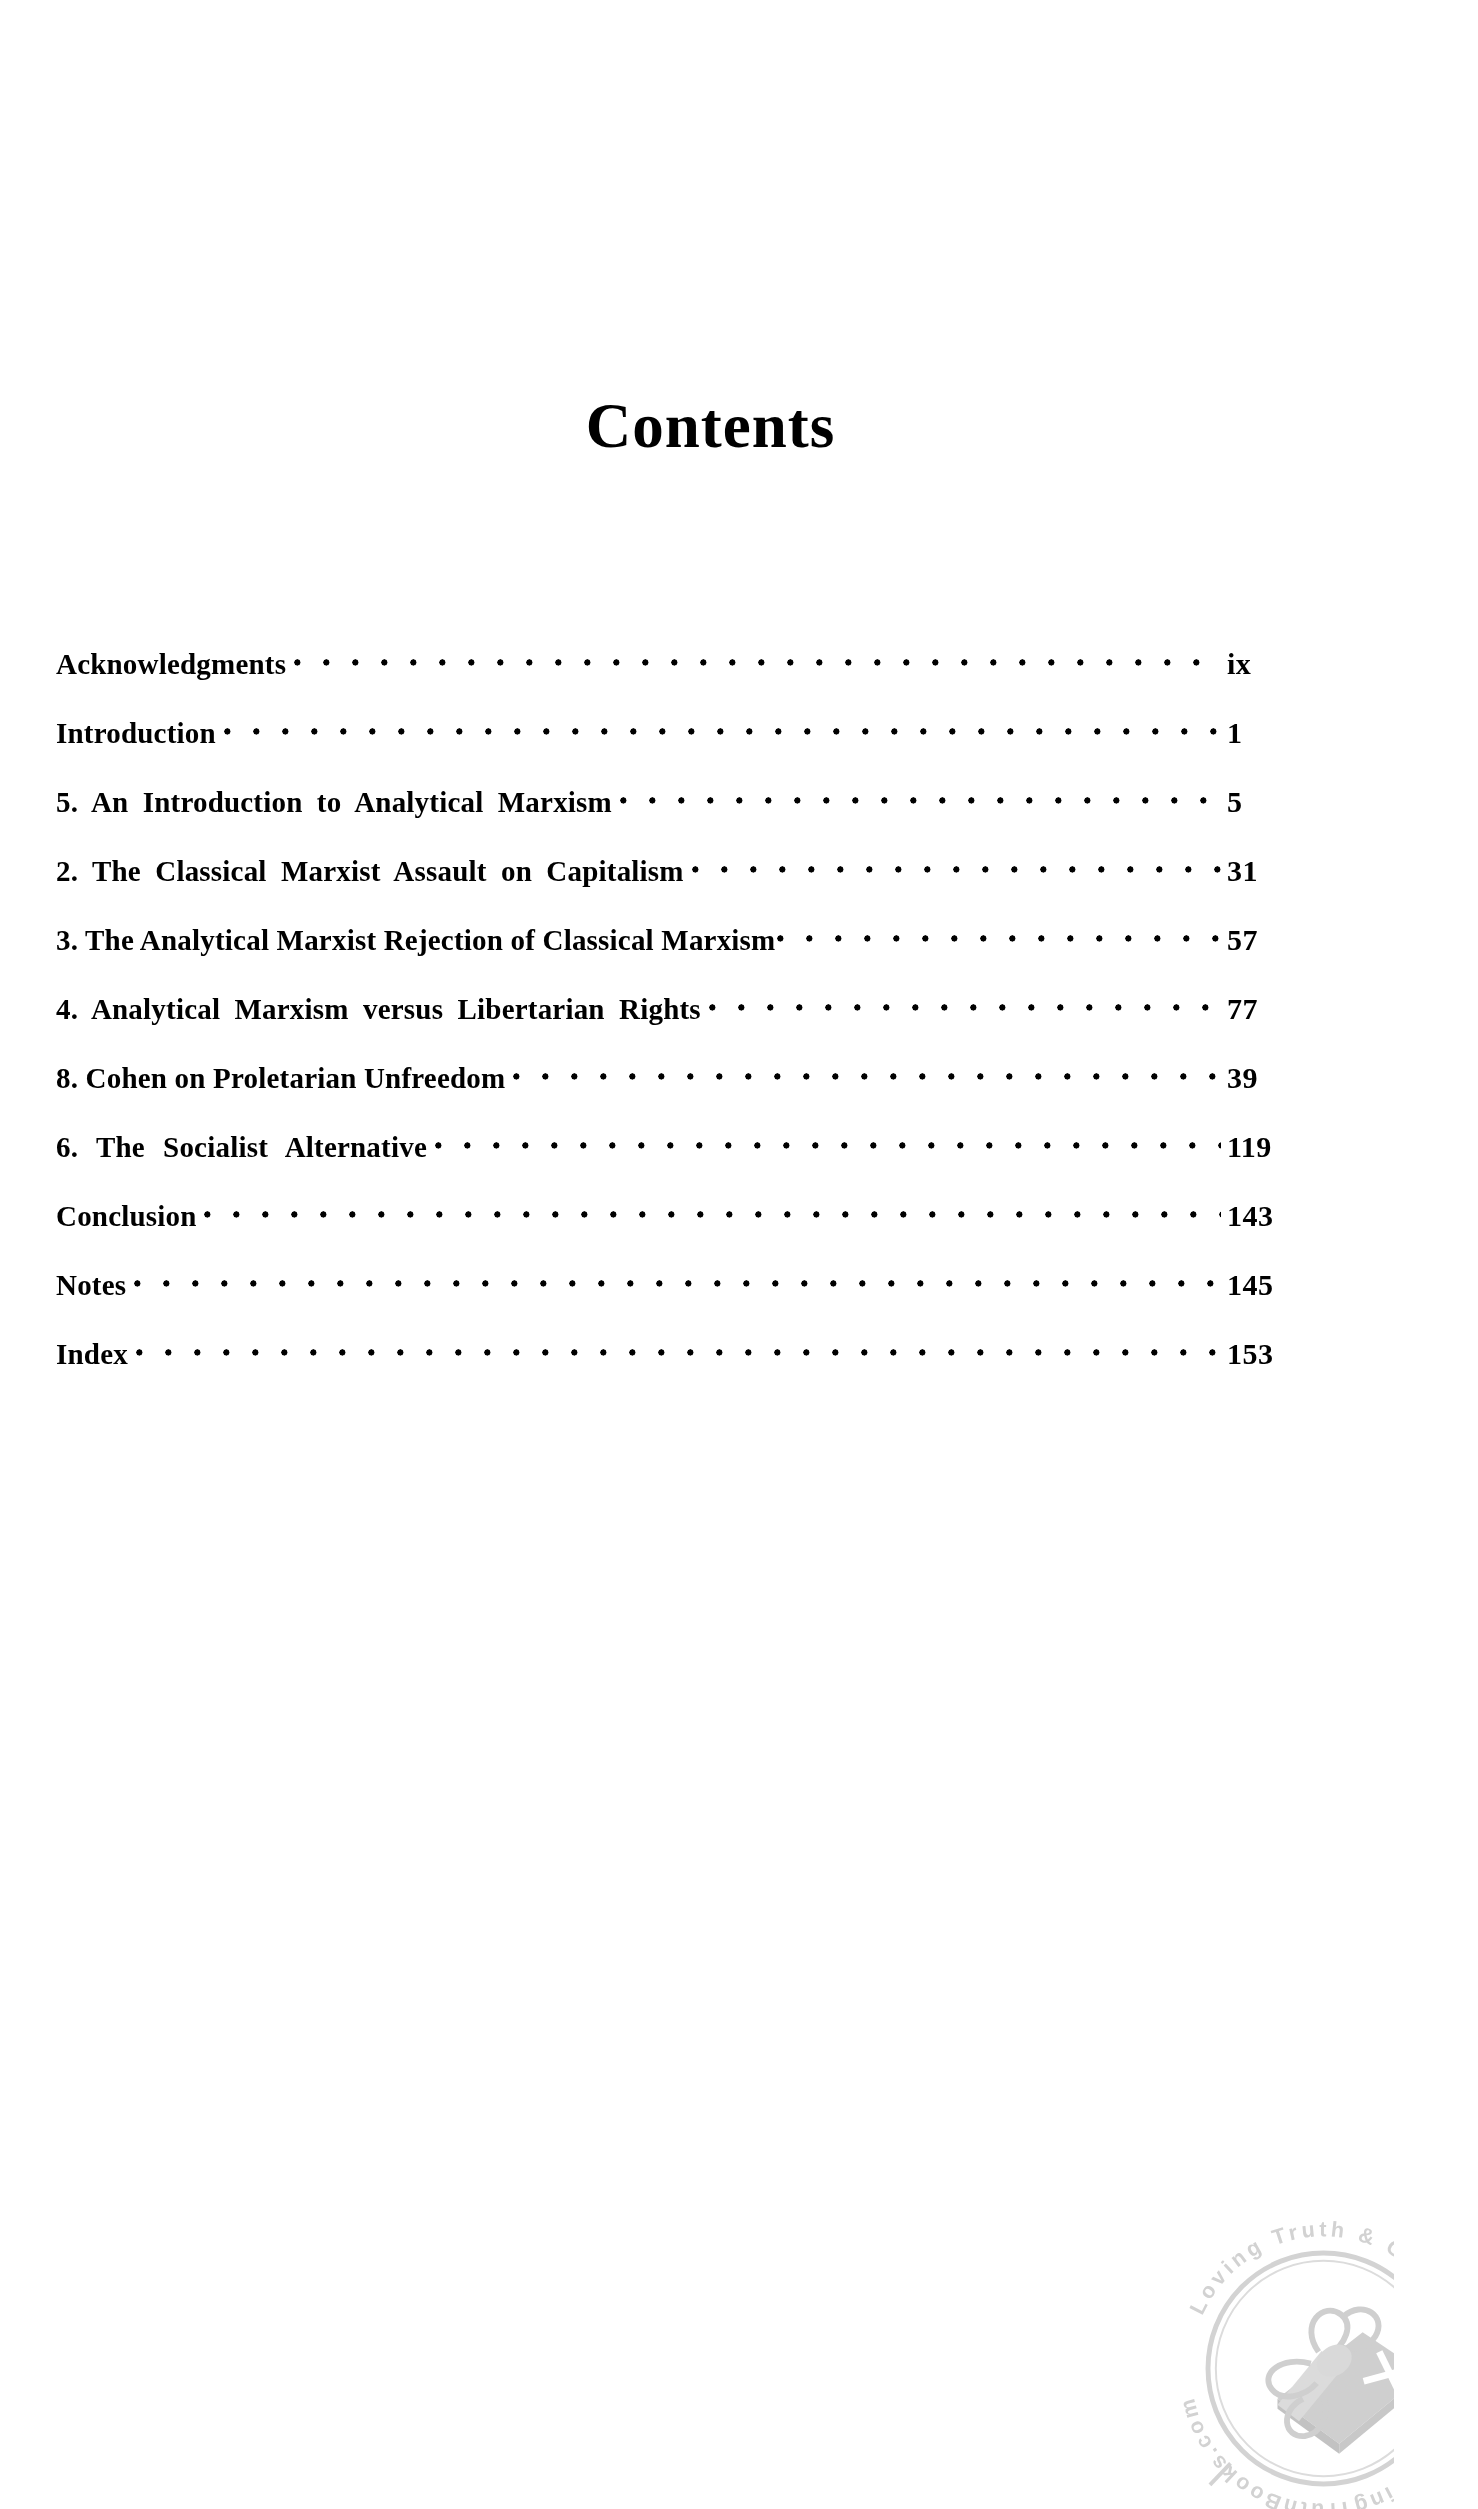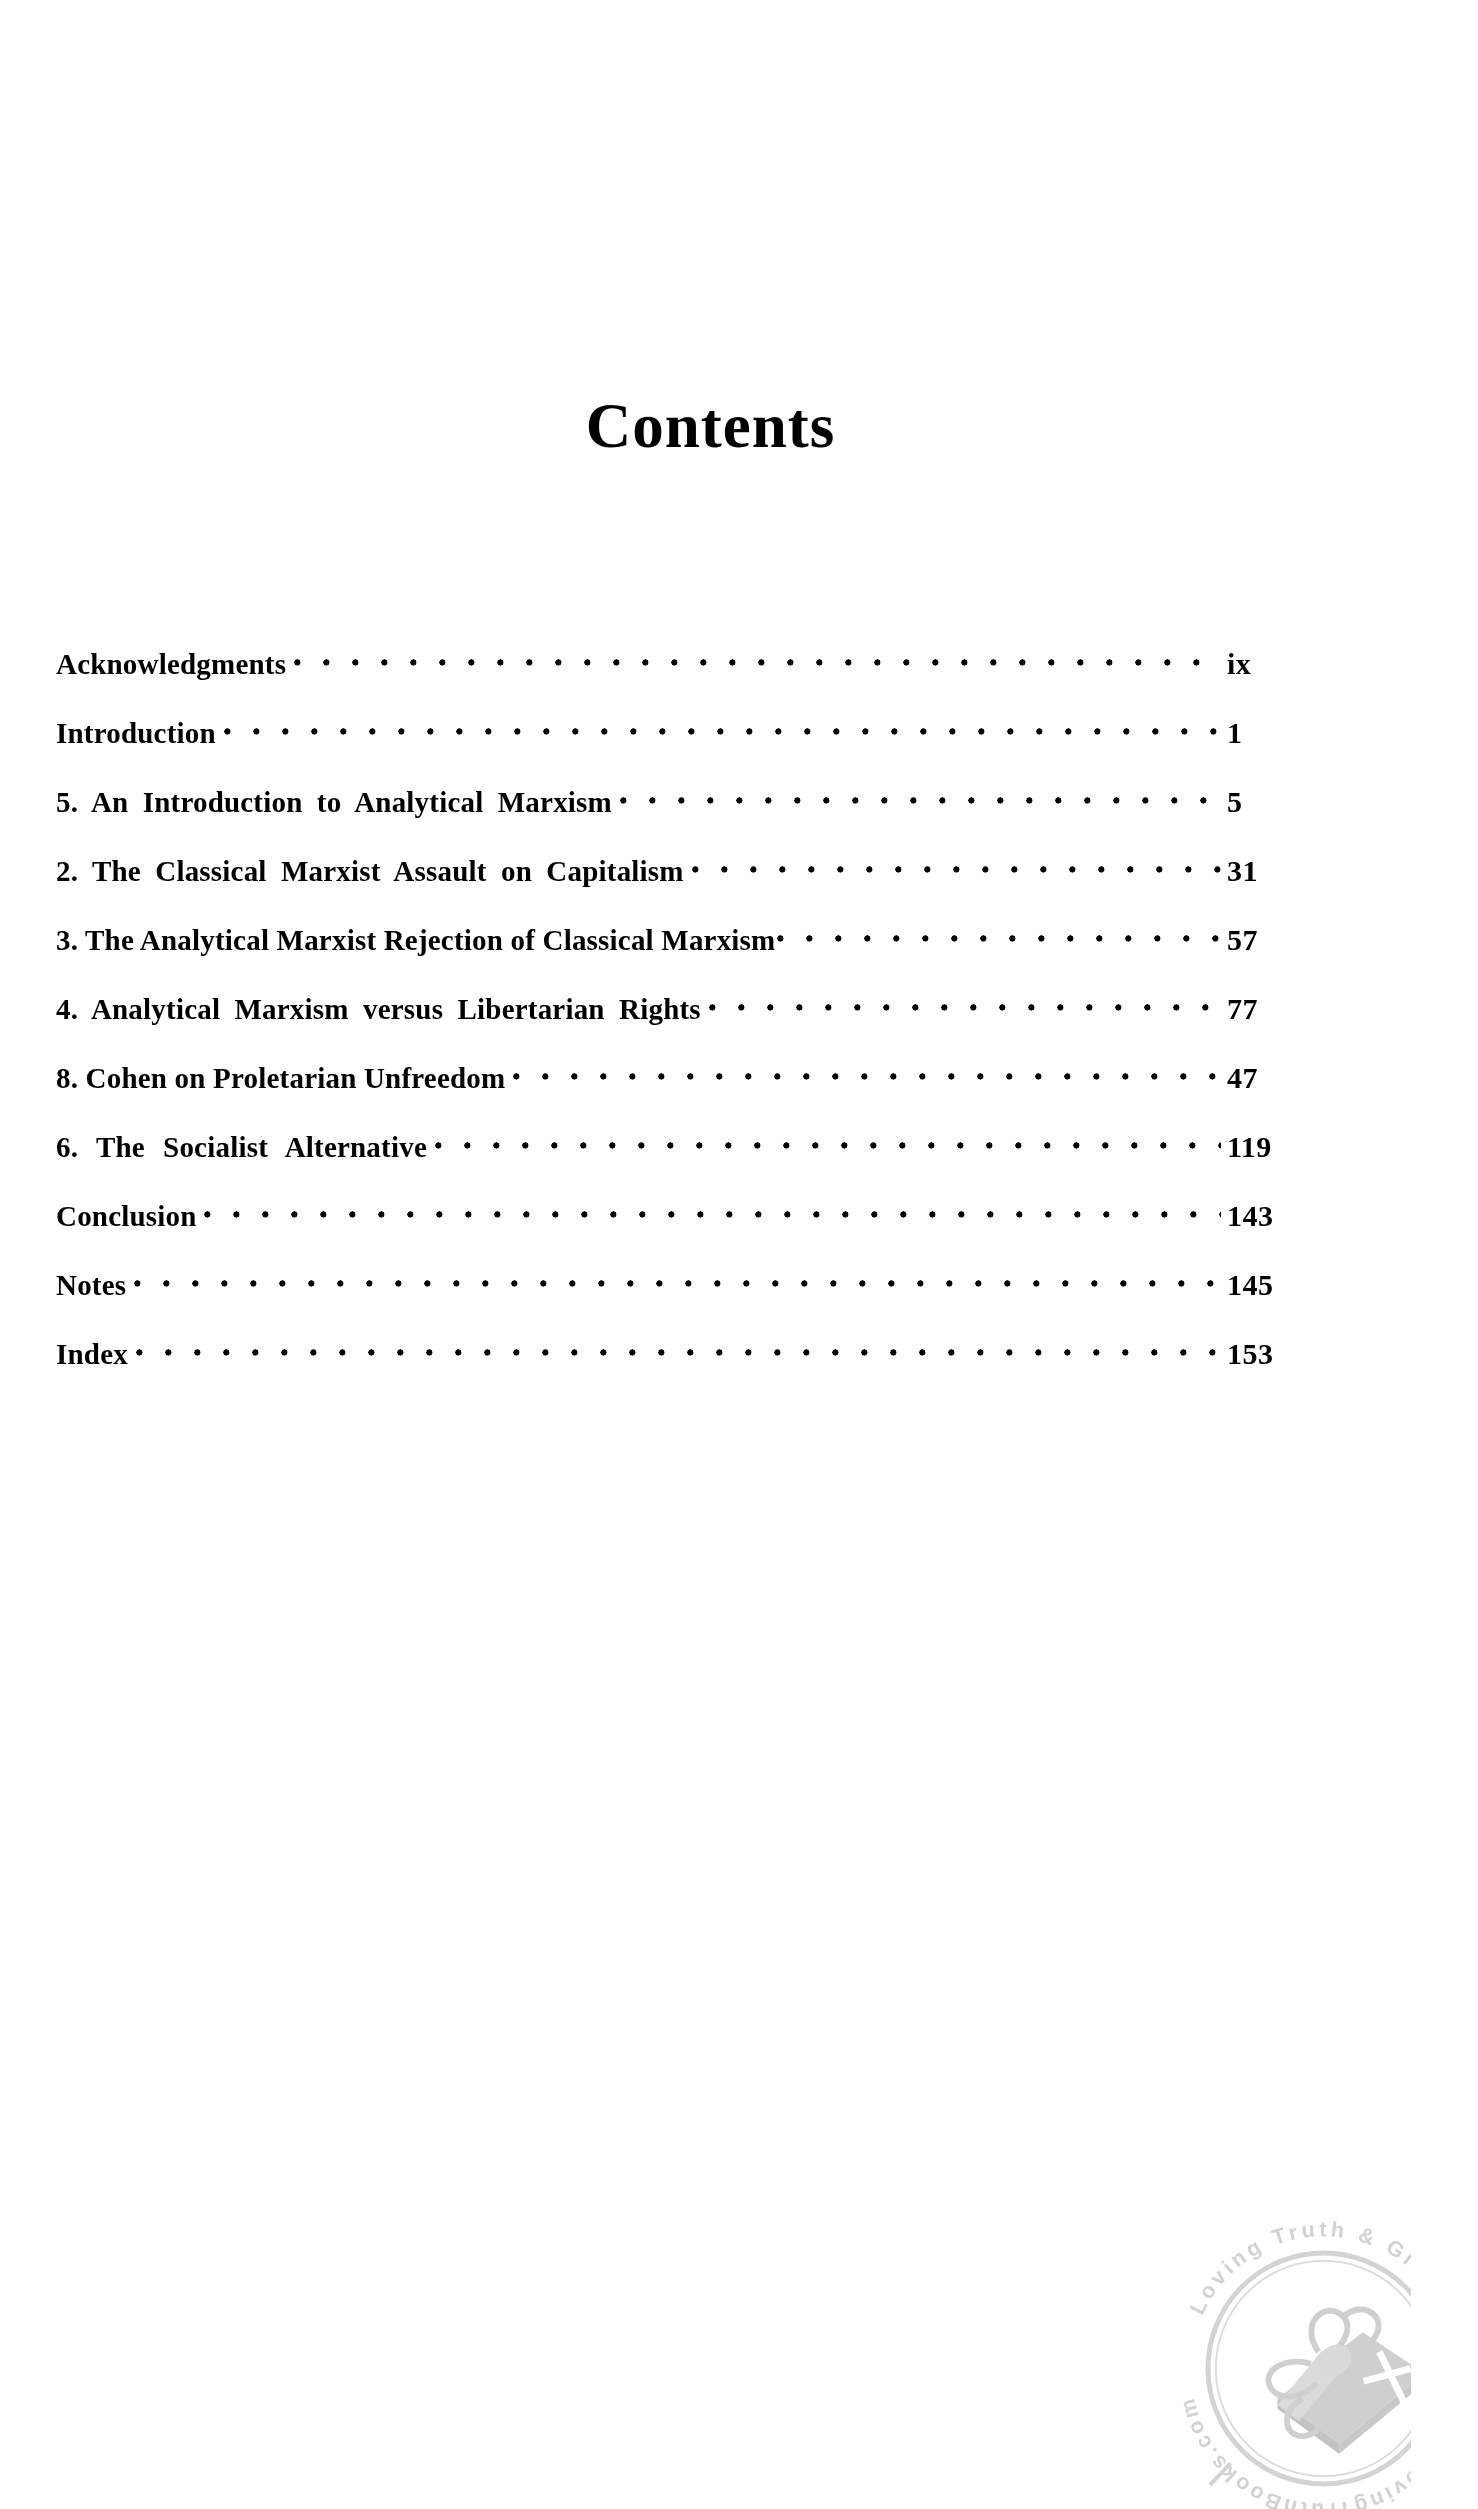--- a/index.html
+++ b/index.html
@@ -10,21 +10,20 @@
   }
 
   .page {
     position: relative;
     width: 1394px;
     height: 2509px;
     background: #ffffff;
     overflow: hidden;
     font-family: "Liberation Serif", "DejaVu Serif", serif;
     color: #000000;
-    padding-left: 17px;
     -webkit-font-smoothing: none;
   }
 
   
   .toc-title {
     position: absolute;
     left: 0;
     top: 395px;
     width: 1421px;
     text-align: center;
@@ -161,21 +160,21 @@
 
     <div class="toc-row loose">
       <span class="label">4. Analytical Marxism versus Libertarian Rights</span>
       <span class="leader"></span>
       <span class="pageno">77</span>
     </div>
 
     <div class="toc-row">
       <span class="label">8. Cohen on Proletarian Unfreedom</span>
       <span class="leader"></span>
-      <span class="pageno">47</span>
+      <span class="pageno">39</span>
     </div>
 
     <div class="toc-row loose2">
       <span class="label">6. The Socialist Alternative</span>
       <span class="leader"></span>
       <span class="pageno">119</span>
     </div>
 
     <div class="toc-row">
       <span class="label">Conclusion</span>

